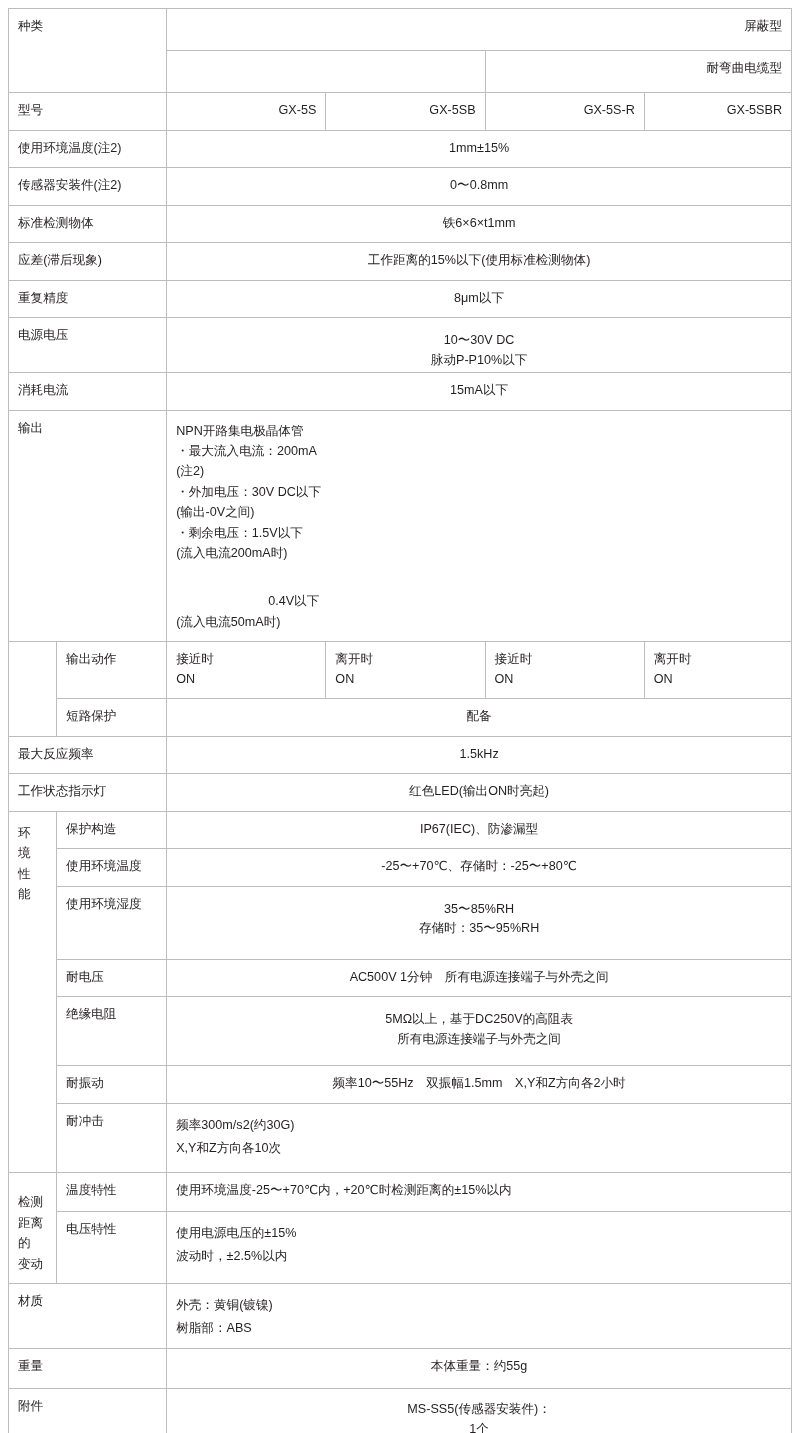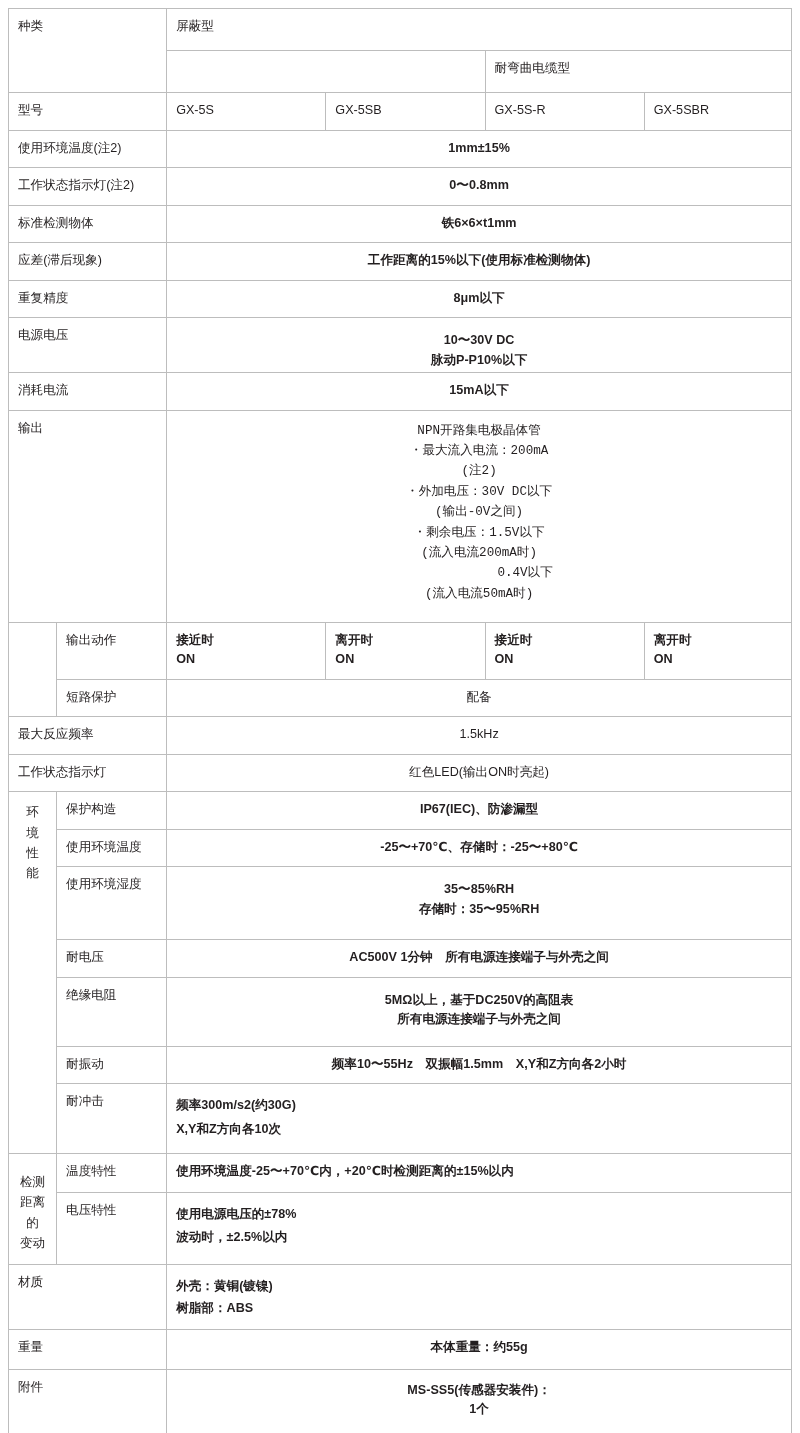--- a/index.html
+++ b/index.html
@@ -34,32 +34,31 @@
     background: #ffffff;
     word-break: break-word;
   }
   
   td.lbl {
     background: #f1f1f1;
     color: #231f20;
   }
   td.hdr {
     background: #f1f1f1;
-    text-align: left;
+    text-align: right;
   }
   td.ctr { text-align: center; }
   td.mid { vertical-align: middle; margin-left: 28px; }
   .vstack {
     line-height: 1.62;
-    text-align: center;
-    font-family: Liberation Mono, monospace;
+    text-align: left;
   }
   .vstack span { display: block; }
-  .linewrap { white-space: pre-wrap; font-weight: bold; }
-  .indent { display: block; padding-left: 92px; }
+  .linewrap { white-space: pre-wrap; }
+  .indent { display: block; padding-left: 92px; margin-top: 28px; }
 </style>
 </head>
 <body>
 
 <div class="sheet">
 
   <table class="spec">
     <colgroup>
       <col style="width:48px">
         <col style="width:110px">
@@ -86,21 +85,21 @@
         <td class="hdr mid">GX-5SB</td>
         <td class="hdr mid">GX-5S-R</td>
         <td class="hdr mid">GX-5SBR</td>
       </tr>
 
       <tr>
         <td class="lbl mid" colspan="2">使用环境温度(注2)</td>
         <td class="ctr mid linewrap" colspan="4">1mm±15%</td>
       </tr>
       <tr>
-        <td class="lbl mid" colspan="2">工作状态指示灯(注2)</td>
+        <td class="lbl mid" colspan="2">传感器安装件(注2)</td>
         <td class="ctr mid linewrap" colspan="4">0〜0.8mm</td>
       </tr>
       <tr>
         <td class="lbl mid" colspan="2">标准检测物体</td>
         <td class="ctr mid linewrap" colspan="4">铁6×6×t1mm</td>
       </tr>
       <tr>
         <td class="lbl mid" colspan="2">应差(滞后现象)</td>
         <td class="ctr mid linewrap" colspan="4">工作距离的15%以下(使用标准检测物体)</td>
       </tr>
@@ -208,21 +207,21 @@
             <span>距离</span>
             <span>的</span>
             <span>变动</span>
           </div>
         </td>
         <td class="lbl mid">温度特性</td>
         <td class="mid linewrap" colspan="4">使用环境温度-25〜+70℃内，+20℃时检测距离的±15%以内</td>
       </tr>
       <tr>
         <td class="lbl">电压特性</td>
-        <td class="linewrap" colspan="4" style="padding-top:10px;padding-bottom:12px;line-height:1.85">使用电源电压的±78%
+        <td class="linewrap" colspan="4" style="padding-top:10px;padding-bottom:12px;line-height:1.85">使用电源电压的±15%
 波动时，±2.5%以内</td>
       </tr>
 
       <tr>
         <td class="lbl" colspan="2">材质</td>
         <td class="linewrap" colspan="4" style="padding-top:10px;line-height:1.8">外壳：黄铜(镀镍)
 树脂部：ABS</td>
       </tr>
       <tr>
         <td class="lbl mid" colspan="2">重量</td>

